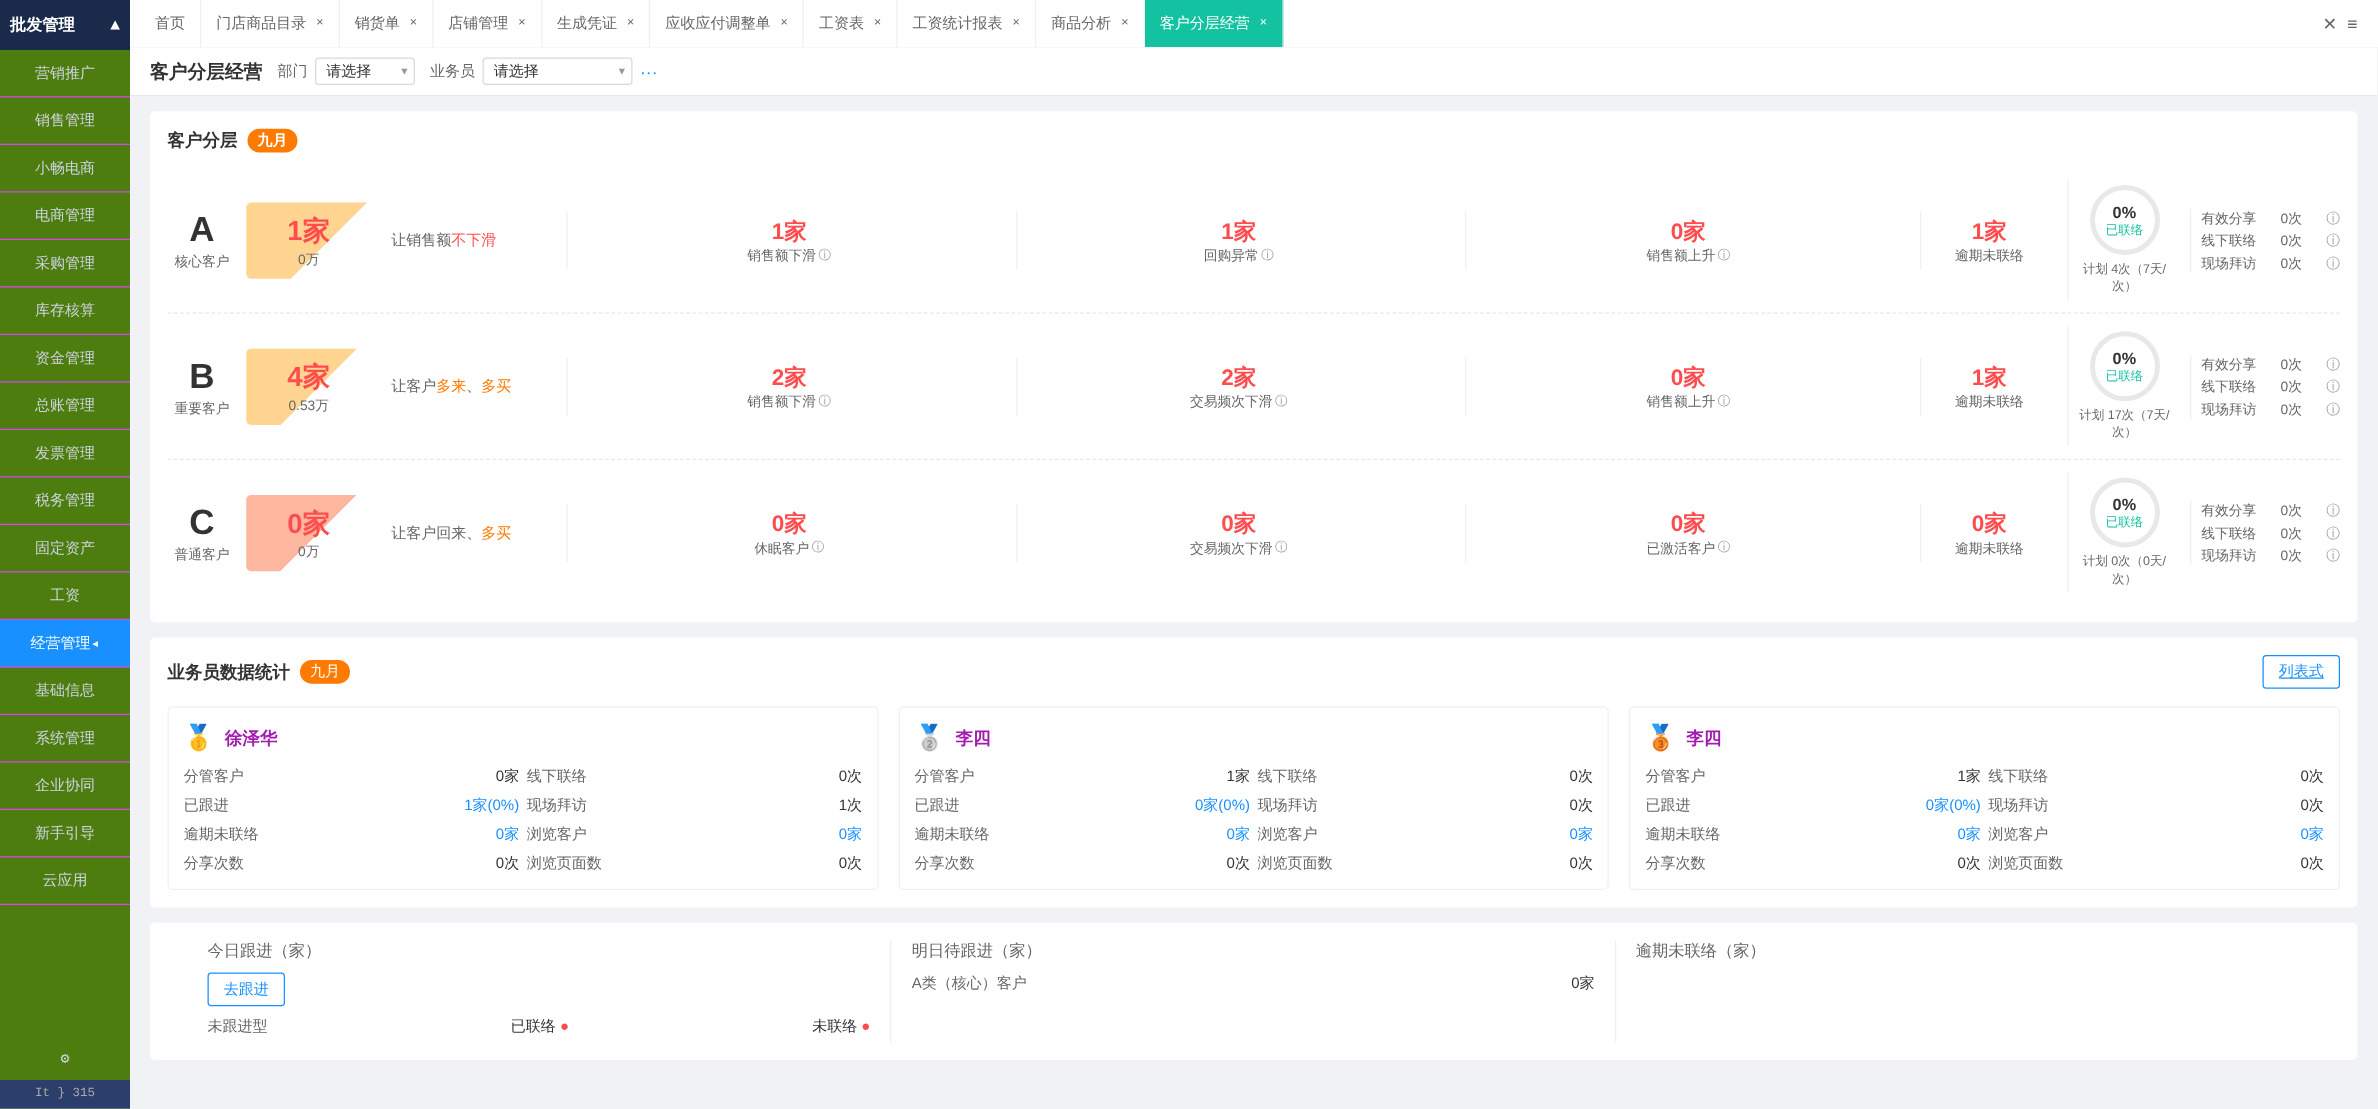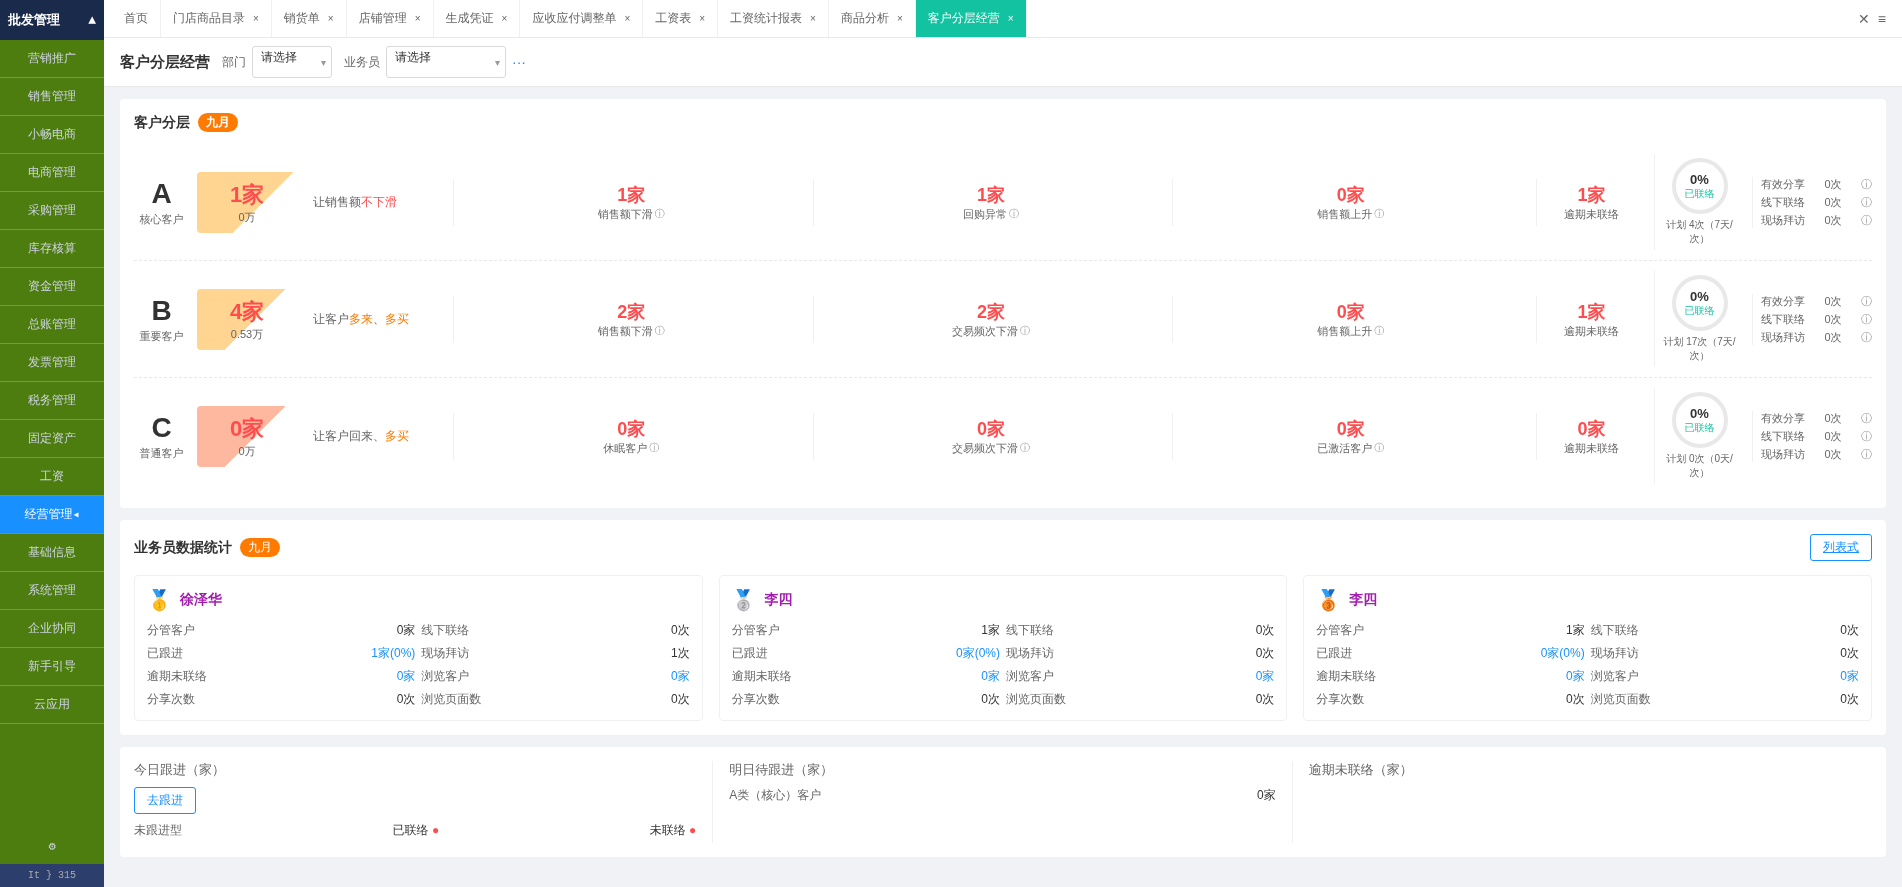--- a/index.html
+++ b/index.html
@@ -114,21 +114,21 @@
     }
     .filter-group {
       display: flex;
       align-items: center;
       gap: 6px;
     }
     .filter-label { color: #666; font-size: 12px; }
     .filter-select {
       border: 1px solid #d9d9d9;
       border-radius: 3px;
-      padding: 3px 20px 13px 8px;
+      padding: 3px 20px 3px 8px;
       font-size: 12px;
       color: #333;
       background: #fff;
       appearance: none;
       min-width: 80px;
       position: relative;
     }
     .filter-select-wrap {
       position: relative;
       display: inline-block;
@@ -351,21 +351,21 @@
     }
     .followup-grid {
       display: grid;
       grid-template-columns: 1fr 1fr 1fr;
       gap: 0;
     }
     .followup-col {
       padding: 0 16px;
       border-right: 1px solid #f0f0f0;
     }
-    .followup-col:first-child { padding-left: 0; }
+    .followup-col:first-child { padding-left: 0; margin-left: 32px; }
     .followup-col:last-child { border-right: none; }
     .followup-col-title { font-size: 13px; color: #666; margin-bottom: 8px; }
     .followup-btn {
       border: 1px solid #1890ff;
       color: #1890ff;
       background: #fff;
       border-radius: 3px;
       padding: 4px 12px;
       font-size: 12px;
       cursor: pointer;

